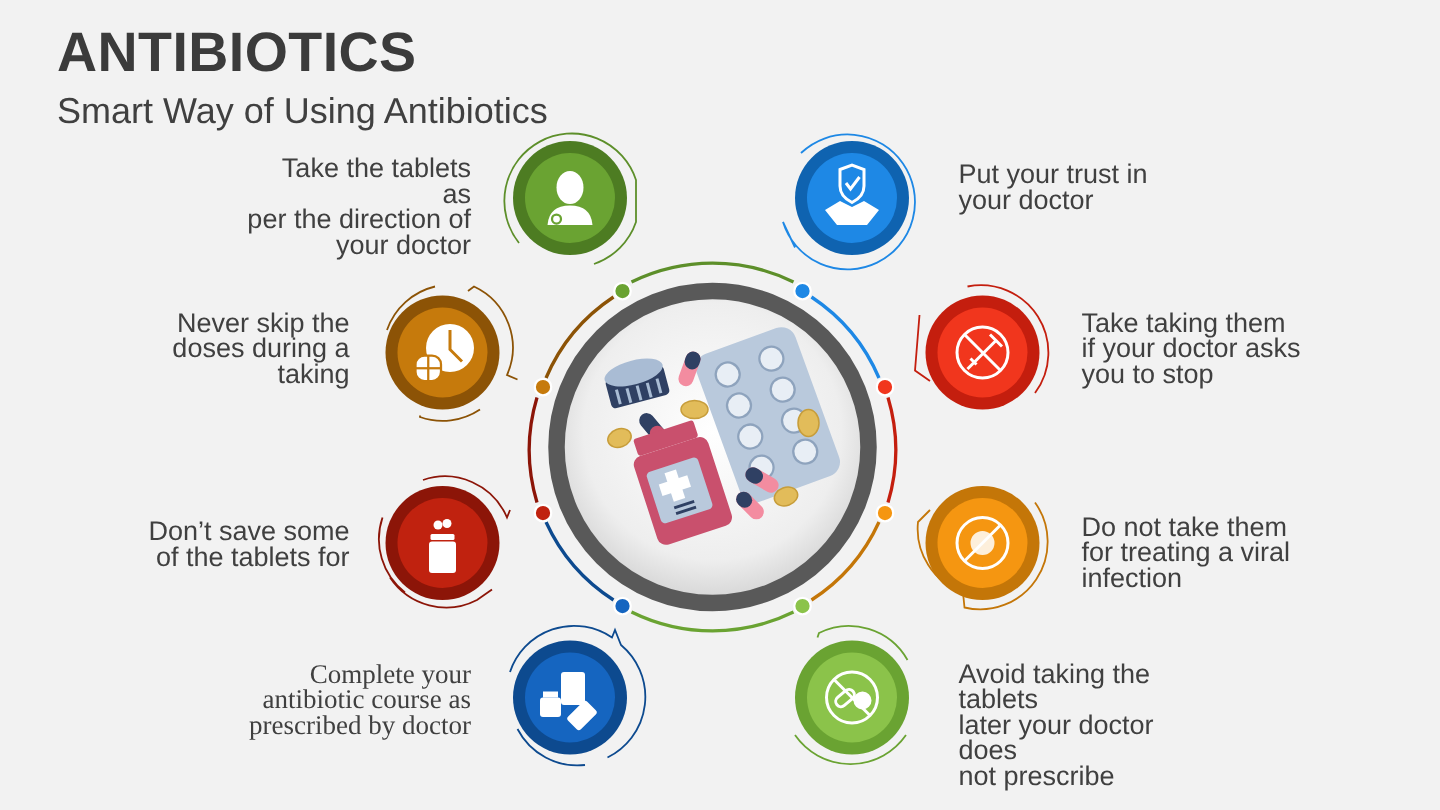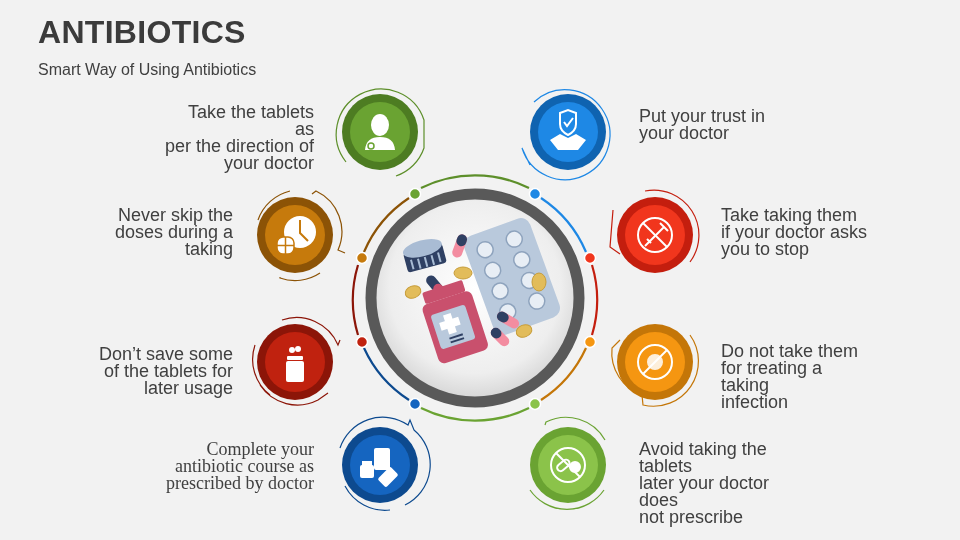--- a/index.html
+++ b/index.html
@@ -1,18 +1,18 @@
 <!DOCTYPE html>
 <html><head>
 <meta charset="utf-8">
 <style>
   html,body{margin:0;padding:0;}
   body{width:960px;height:540px;background:#f2f2f2;position:relative;overflow:hidden;font-family:"Liberation Sans","DejaVu Sans",sans-serif;}
-  .title{position:absolute;left:38px;top:14px;font-size:32px;font-weight:bold;color:#3b3b3b;letter-spacing:0.3px;}
-  .subtitle{position:absolute;left:38px;top:61px;font-size:16px;color:#404040;}
+  .title{position:absolute;left:38px;top:14px;font-size:37px;font-weight:bold;color:#3b3b3b;letter-spacing:0.3px;}
+  .subtitle{position:absolute;left:38px;top:61px;font-size:24px;color:#404040;}
   .desc{position:absolute;font-size:18px;line-height:17px;color:#404040;width:150px;}
   .desc.left{text-align:right;}
   .desc.right{text-align:left;}
   svg.diagram{position:absolute;left:0;top:0;}
 </style>
 </head>
 <body>
 
 <div class="title">ANTIBIOTICS</div>
 <div class="subtitle">Smart Way of Using Antibiotics</div>
@@ -23,39 +23,38 @@
   <div>your doctor</div>
 </div>
 <div class="desc left" style="left:83px;top:207px;">
   <div>Never skip the</div>
   <div>doses during a</div>
   <div>taking</div>
 </div>
 <div class="desc left" style="left:83px;top:346px;">
   <div>Don’t save some</div>
   <div>of the tablets for</div>
-  <div>later usage</div>
 </div>
 <div class="desc left" style="left:164px;top:441px;font-family:Liberation Serif, serif;">
   <div>Complete your</div>
   <div>antibiotic course as</div>
   <div>prescribed by doctor</div>
 </div>
 <div class="desc right" style="left:639px;top:108px;">
   <div>Put your trust in</div>
   <div>your doctor</div>
 </div>
 <div class="desc right" style="left:721px;top:207px;">
   <div>Take taking them</div>
   <div>if your doctor asks</div>
   <div>you to stop</div>
 </div>
 <div class="desc right" style="left:721px;top:343px;">
   <div>Do not take them</div>
-  <div>for treating a taking</div>
+  <div>for treating a viral</div>
   <div>infection</div>
 </div>
 <div class="desc right" style="left:639px;top:441px;width:170px;">
   <div>Avoid taking the tablets</div>
   <div>later your doctor does</div>
   <div>not prescribe</div>
 </div>
 
 <svg class="diagram" width="960" height="540" viewBox="0 0 960 540">
   <defs>

